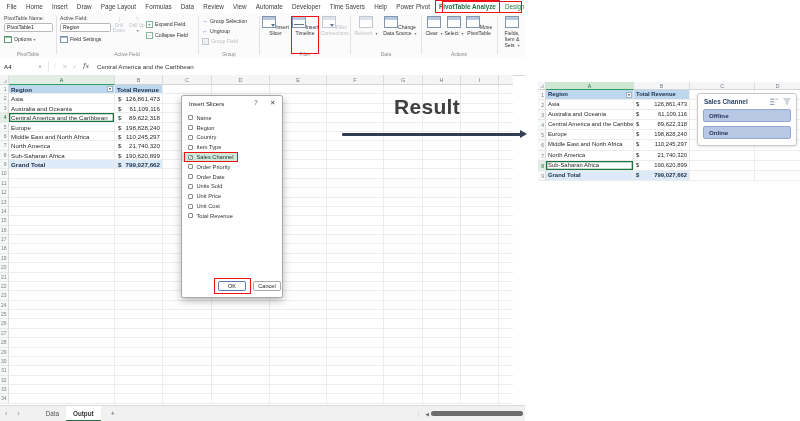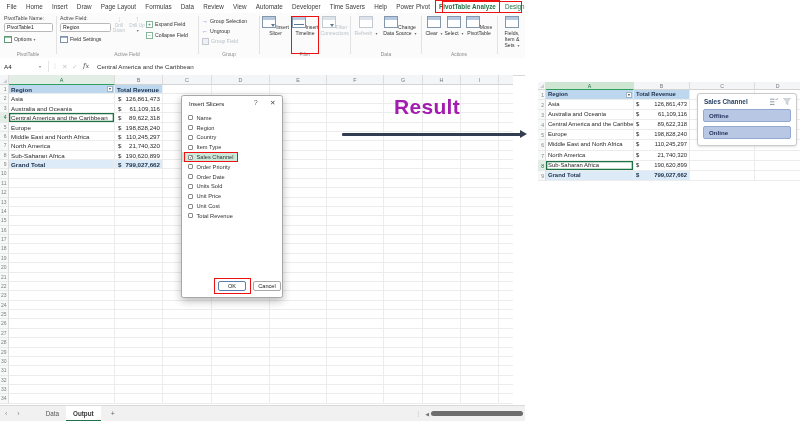--- a/index.html
+++ b/index.html
@@ -77,21 +77,21 @@
   #dlg-close{position:absolute;left:88px;top:3px;font-size:6.5px;color:#444}
   #flds{position:absolute;left:0;top:17px;right:0}
   .fld{height:9.8px;display:flex;align-items:center;padding-left:6px;font-size:5.7px;color:#333;position:relative}
   .fld.on{background:linear-gradient(to right,#cde9d9 0,#cde9d9 56px,rgba(0,0,0,0) 56px)}
   .cb{width:5px;height:5px;border:1px solid #8a8a8a;border-radius:1px;background:#fff;margin-right:3.5px;font-size:4.6px;line-height:4.6px;text-align:center;color:#2b2b2b;flex:none;box-sizing:border-box}
   .dbtn{position:absolute;width:28px;height:9.5px;border-radius:2px;background:#fff;font-size:5.6px;line-height:8.5px;text-align:center;color:#222;box-sizing:border-box}
   #okbtn{left:36px;top:185px;border:1px solid #5a7fae}
   #cancelbtn{left:71px;top:185px;border:1px solid #a8a8a8}
   .redbox{position:absolute;border:1.3px solid #ee1111;pointer-events:none;z-index:9;box-sizing:border-box}
   
-  #resultlabel{position:absolute;left:394px;top:95px;font-size:21px;font-weight:600;color:#a21caf;z-index:6;letter-spacing:.3px}
+  #resultlabel{position:absolute;left:394px;top:95px;font-size:21px;font-weight:600;color:#404040;z-index:6;letter-spacing:.3px}
   #arrowline{position:absolute;left:342px;top:133px;width:179px;height:2.6px;background:#323d52;border-radius:1px;z-index:6}
   #arrowhead{position:absolute;left:520px;top:129.5px;width:0;height:0;border-left:7px solid #323d52;border-top:4.4px solid transparent;border-bottom:4.4px solid transparent;z-index:6}
   
   #rgrid{position:absolute;left:538px;top:82px;width:262px;height:99px;z-index:2}
   .rch{background:#f4f5f6;border-right:1px solid #dcdcdc;border-bottom:1px solid #d4d4d4;font-size:5.2px;color:#75797e;text-align:center;line-height:8px;box-sizing:border-box;flex:none;height:8px}
   .rch.selA{background:#cfe6d2;border-bottom:1.3px solid #2f9e5f;color:#1d6b3c}
   .rhr{display:flex;height:8px}
   .rrow2{display:flex;height:10.1px}
   .rn2{width:8px;flex:none;background:#f7f8f8;border-right:1px solid #dcdcdc;border-bottom:1px solid #e9e9e9;font-size:5px;color:#7b7f84;text-align:right;padding-right:1px;line-height:10.1px;box-sizing:border-box}
   .rn2.selr{background:#e2eee5;color:#1d6b3c}

